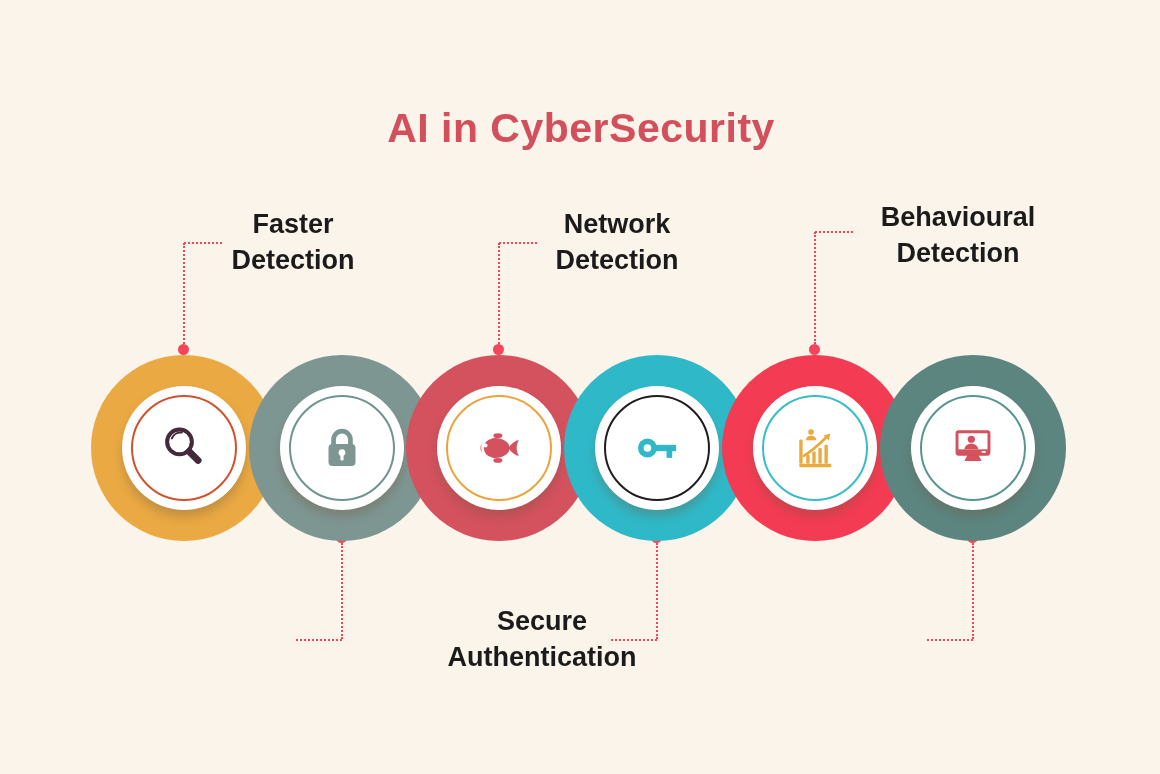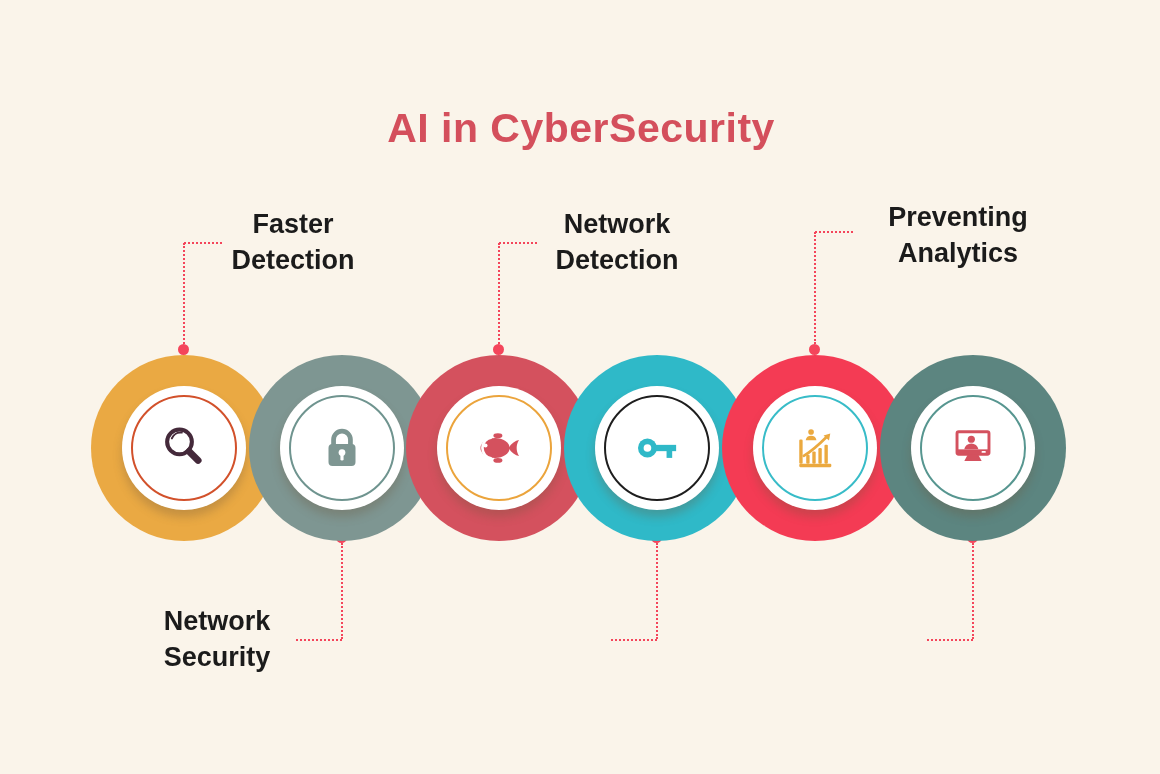--- a/index.html
+++ b/index.html
@@ -61,23 +61,23 @@
   .c5 .dot{left:967px;top:532px}.c5 .vline{left:972px;top:543px;height:96px}.c5 .hline{left:927px;top:639px;width:46px}
 </style>
 </head>
 <body>
 
 <div class="canvas" style="--bg: #FAF4EA; --title-color: #D44F5C; --label-color: #1B1B1B; --conn: #F4455B;">
 
   <h1 class="title">AI in CyberSecurity</h1>
 
   <div class="label l0">Faster Detection</div>
-  <div class="label l1">Network Security</div>
   <div class="label l2">Network Detection</div>
-  <div class="label l4">Preventing Analytics</div>
+  <div class="label l3">Secure Authentication</div>
+  <div class="label l4">Behavioural Detection</div>
 
   <div class="c0">
     <div class="hline"></div>
     <div class="vline"></div>
     <div class="dot"></div>
   </div>
   <div class="c1">
     <div class="hline"></div>
     <div class="vline"></div>
     <div class="dot"></div>

